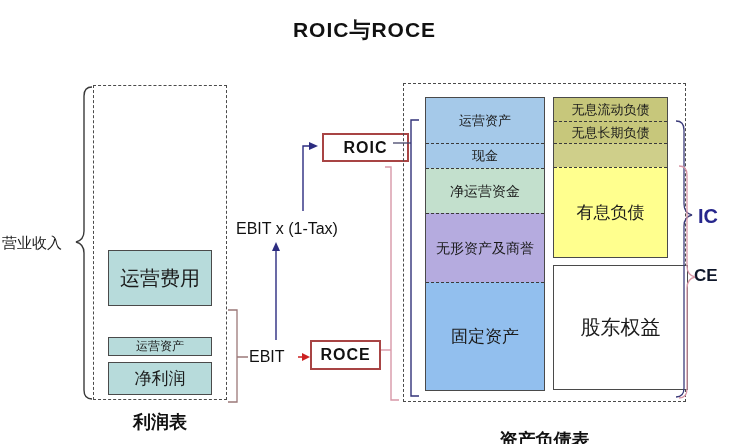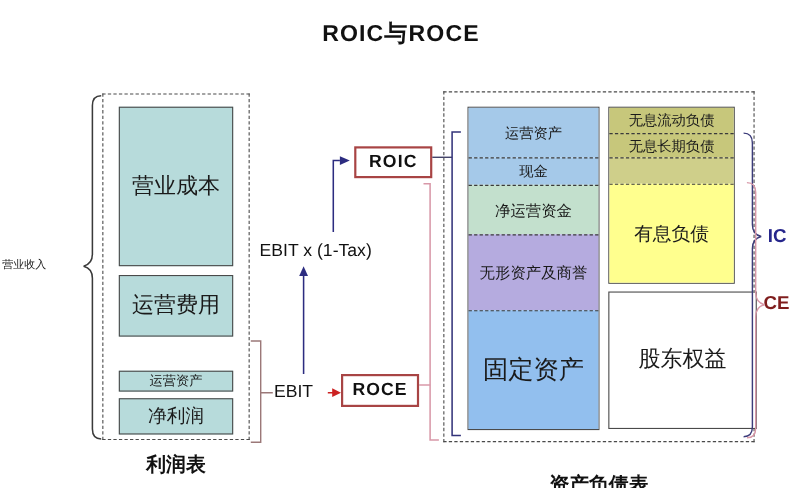--- a/index.html
+++ b/index.html
@@ -31,38 +31,35 @@
 </style>
 </head>
 <body>
 
 <div id="canvas">
 
   <div class="title">ROIC与ROCE</div>
 
   <div class="dashedbox" style="left:93px;top:85px;width:134px;height:315px;"></div>
 
-  <div class="block teal" style="left:108px;top:97px;width:104px;height:145px;font-size:20px;">
-    <span>营业成本</span>
-  </div>
   <div class="block teal" style="left:108px;top:250px;width:104px;height:56px;font-size:20px;">
     <span>运营费用</span>
   </div>
   <div class="block teal" style="left:108px;top:337px;width:104px;height:19px;font-size:12px;">
     <span>运营资产</span>
   </div>
   <div class="block teal" style="left:108px;top:362px;width:104px;height:33px;font-size:17px;">
     <span>净利润</span>
   </div>
 
-  <div class="abs" style="left:2px;top:234px;font-size:10px;white-space:nowrap;">营业收入</div>
+  <div class="abs" style="left:2px;top:234px;font-size:15px;white-space:nowrap;">营业收入</div>
 
   <div class="tablelabel" style="left:93px;top:410px;width:134px;">利润表</div>
 
-  <div class="fbox" style="left:322px;top:133px;width:71px;height:29px;">
+  <div class="fbox" style="left:322px;top:133px;width:87px;height:29px;">
     <span>ROIC</span>
   </div>
   <div class="fbox" style="left:310px;top:340px;width:71px;height:30px;">
     <span>ROCE</span>
   </div>
   <div class="formula" style="left:236px;top:220px;">EBIT x (1-Tax)</div>
   <div class="formula" style="left:249px;top:348px;">EBIT</div>
 
   <div class="dashedbox" style="left:403px;top:83px;width:283px;height:319px;"></div>
 
@@ -72,21 +69,21 @@
     </div>
     <div class="row" style="height:25px;background:#a5c9e9;font-size:13px;">
       <span>现金</span>
     </div>
     <div class="row" style="height:45px;background:#c3e0cd;font-size:14px;">
       <span>净运营资金</span>
     </div>
     <div class="row" style="height:69px;background:#b5abdf;font-size:14px;">
       <span>无形资产及商誉</span>
     </div>
-    <div class="row" style="height:108px;background:#92bfee;font-size:23px;">
+    <div class="row" style="height:108px;background:#92bfee;font-size:17px;">
       <span>固定资产</span>
     </div>
   </div>
 
   <div class="col" style="left:553px;top:97px;width:115px;height:161px;">
     <div class="row" style="height:23px;background:#c7c77b;font-size:13px;">
       <span>无息流动负债</span>
     </div>
     <div class="row" style="height:22px;background:#c7c77b;font-size:13px;">
       <span>无息长期负债</span>
@@ -96,22 +93,22 @@
       <span>有息负债</span>
     </div>
   </div>
 
   <div class="block" style="left:553px;top:265px;width:135px;height:125px;background:#ffffff;font-size:20px;">
     <span>股东权益</span>
   </div>
 
   <div class="tablelabel" style="left:403px;top:410px;width:283px;margin-top:18px;">资产负债表</div>
 
-  <div class="abs" style="left:698px;top:205px;font-size:17px;font-weight:bold;color:#26268c;">IC</div>
-  <div class="abs" style="left:694px;top:266px;font-size:17px;font-weight:bold;color:#7f1d1d;">CE</div>
+  <div class="abs" style="left:698px;top:205px;font-size:20px;font-weight:bold;color:#26268c;">IC</div>
+  <div class="abs" style="left:694px;top:266px;font-size:17px;font-weight:bold;color:#0f172a;">CE</div>
 
   <svg class="overlay" width="729" height="444" viewBox="0 0 729 444">
 
     <path d="M92,87 Q84,87 84,96 L84,231 Q84,240 76,242 Q84,244 84,253 L84,390 Q84,399 92,399" fill="none" stroke="#3a3a3a" stroke-width="1.4"></path>
 
     <polyline points="228,310 237,310 237,402 228,402" fill="none" stroke="#9b7878" stroke-width="1.3"></polyline>
     <line x1="237" y1="357" x2="248" y2="357" stroke="#9b7878" stroke-width="1.3"></line>
 
     <line x1="298" y1="357" x2="303" y2="357" stroke="#cc2222" stroke-width="1.5"></line>
     <polygon points="310,357 302,353 302,361" fill="#cc2222"></polygon>

